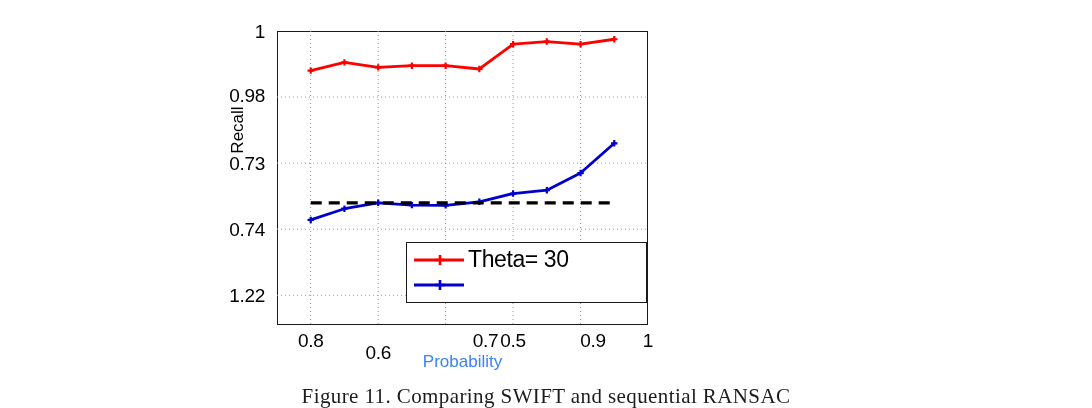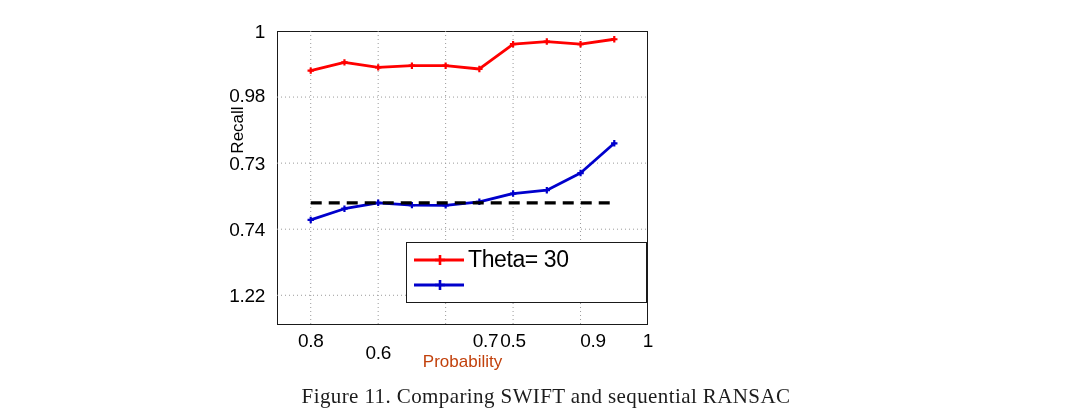--- a/index.html
+++ b/index.html
@@ -56,21 +56,21 @@
     font-size:19px;color:#000;white-space:nowrap;
     letter-spacing:-0.3px;
   }
 
   #x-axis-title{
     position:absolute;
     left:277px; top:352px;
     width:371px;
     text-align:center;
     font-size:17px;
-    color:#c2410c;
+    color:#3b82f6;
   }
   #y-axis-title{
     position:absolute;
     left:183px; top:120px;
     width:110px;
     text-align:center;
     font-size:17px;
     color:#000;
     transform:rotate(-90deg);
     transform-origin:50% 50%;

